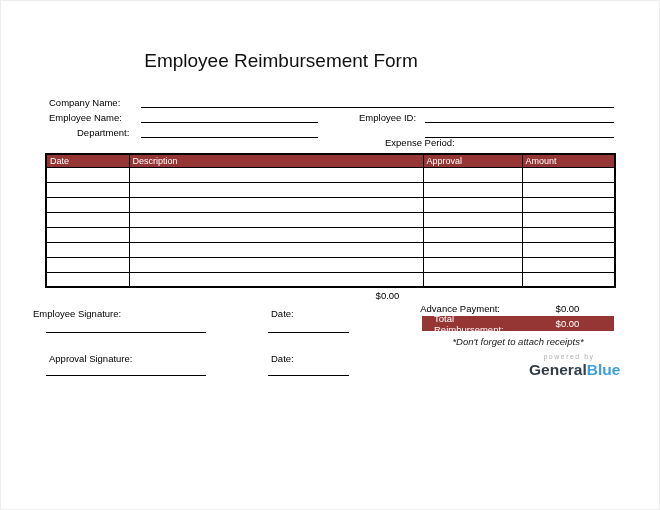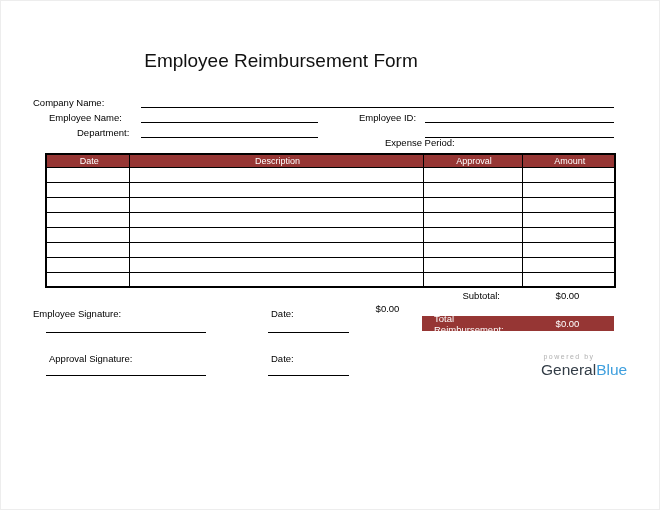--- a/index.html
+++ b/index.html
@@ -17,41 +17,41 @@
     position:relative;width:660px;height:510px;background:#fff;
     border:1px solid #ededed;overflow:hidden;
   }
   .page-title{
     position:absolute;top:49px;left:0;width:560px;
     text-align:center;font-size:19px;font-weight:400;color:#111;
   }
   .lbl{position:absolute;font-size:9.5px;white-space:nowrap;}
   .fline{position:absolute;height:12px;border-bottom:1px solid var(--line-black);}
   
-  .company-label{top:96px;left:32px;}
+  .company-label{top:96px;left:48px;}
   .company-line{top:95px;left:140px;width:473px;}
   
   .empname-label{top:111px;left:48px;}
   .empname-line{top:110px;left:140px;width:177px;}
   .empid-label{top:111px;left:358px;}
   .empid-line{top:110px;left:424px;width:189px;}
   
   .dept-label{top:126px;left:48px;padding-left:28px;}
   .dept-line{top:125px;left:140px;width:177px;}
   .period-label{top:136px;left:352px;margin-left:32px;}
   .period-line{top:125px;left:424px;width:189px;}
   
   table.expense{
     position:absolute;top:152px;left:44px;width:569px;
     border-collapse:collapse;table-layout:fixed;
     border:2px solid #000;
   }
   table.expense th{
     background:var(--accent-maroon);color:var(--header-text);
-    font-size:9px;font-weight:400;text-align:center;
+    font-size:9px;font-weight:400;text-align:left;
     height:13px;padding:0 0 0 3px;border:1px solid #000;
   }
   table.expense td{
     height:15px;border:1px solid #000;background:#fff;
     font-size:9.5px;padding:0 3px;
   }
   
   .tot-row{position:absolute;display:flex;font-size:9.5px;align-items:center;}
   .subtotal-row{top:288px;left:340px;width:273px;height:13px;}
   .advance-row{top:301px;left:340px;width:273px;height:13px;}
@@ -77,22 +77,22 @@
   .appsig-line{top:374px;left:45px;width:160px;}
   .appdate-label{top:352px;left:270px;}
   .appdate-line{top:374px;left:267px;width:81px;}
   
   .powered-by{
     position:absolute;top:352px;left:528px;width:80px;
     text-align:center;font-size:7px;letter-spacing:1.5px;
     color:var(--muted-gray);white-space:nowrap;
   }
   .brand-name{
-    position:absolute;top:360px;left:540px;width:80px;
-    text-align:center;font-size:15.5px;font-weight:400;
+    position:absolute;top:360px;left:528px;width:80px;
+    text-align:center;font-size:15.5px;font-weight:700;
     white-space:nowrap;color:var(--brand-dark);
   }
   .brand-name .blue{color:var(--brand-blue);}
 </style>
 </head>
 <body>
 
 <div class="page">
 
   <div class="page-title">Employee Reimbursement Form</div>
@@ -171,30 +171,31 @@
         <tr>
           <td></td>
           <td></td>
           <td></td>
           <td></td>
         </tr>
       </tbody>
   </table>
 
   <div class="tot-row subtotal-row">
-    <div class="tot-label">Subtotal:</div>
     <div class="tot-value">$0.00</div>
   </div>
   <div class="tot-row advance-row">
+    <div class="tot-label">Advance Payment:</div>
     <div class="tot-value">$0.00</div>
   </div>
   <div class="tot-row total-bar">
     <div class="bar-label">Total Reimbursement:</div>
     <div class="bar-value">$0.00</div>
   </div>
+  <div class="receipts-note">*Don't forget to attach receipts*</div>
 
   <div class="lbl empsig-label">Employee Signature:</div>
   <div class="sig-line empsig-line"></div>
   <div class="lbl empdate-label">Date:</div>
   <div class="sig-line empdate-line"></div>
 
   <div class="lbl appsig-label">Approval Signature:</div>
   <div class="sig-line appsig-line"></div>
   <div class="lbl appdate-label">Date:</div>
   <div class="sig-line appdate-line"></div>

